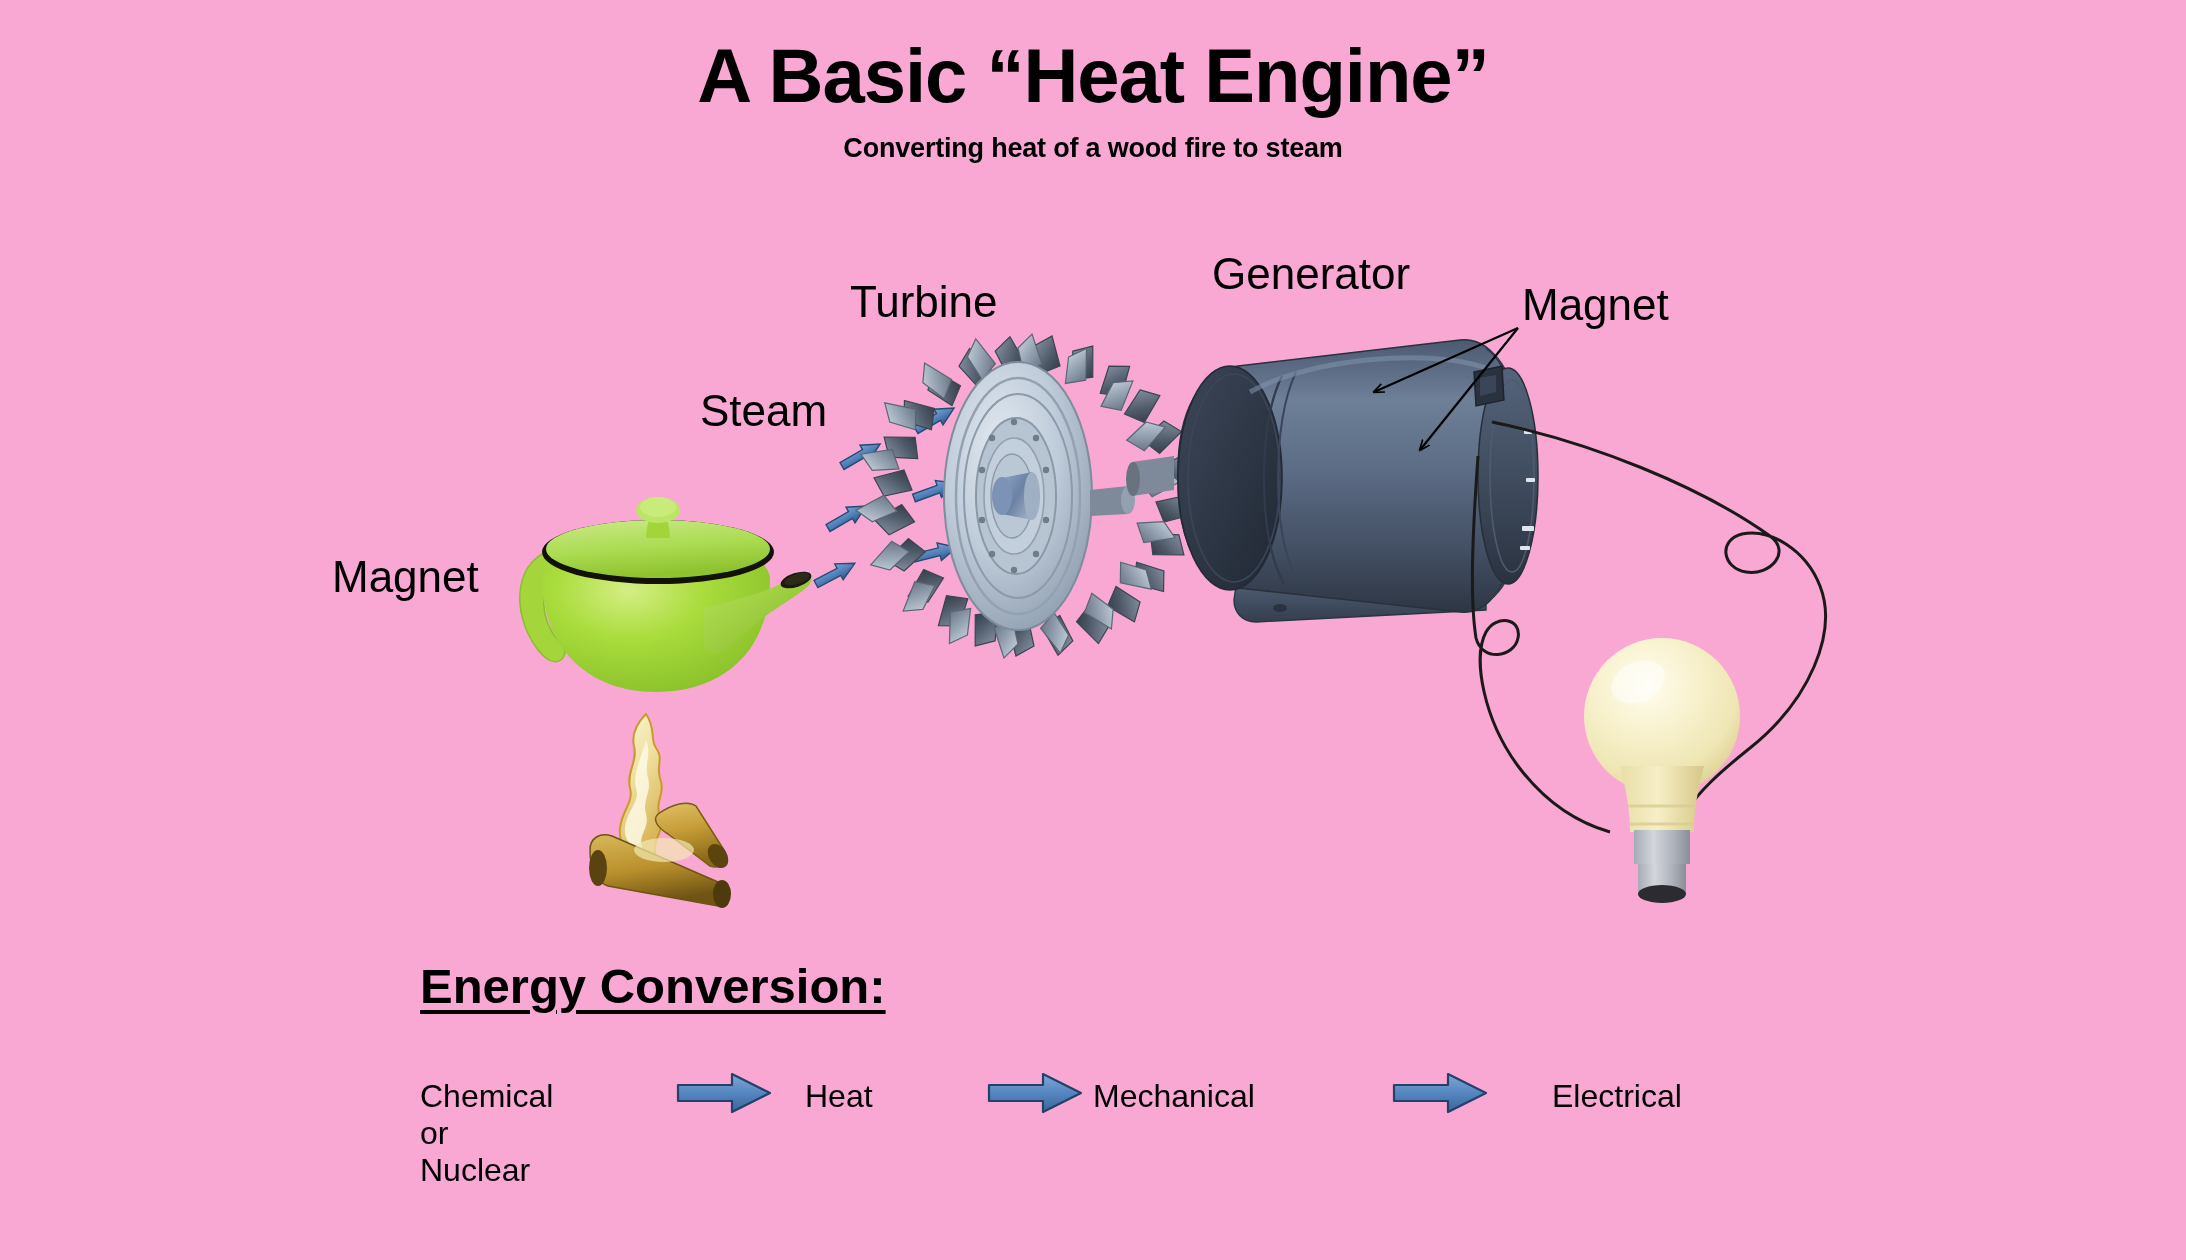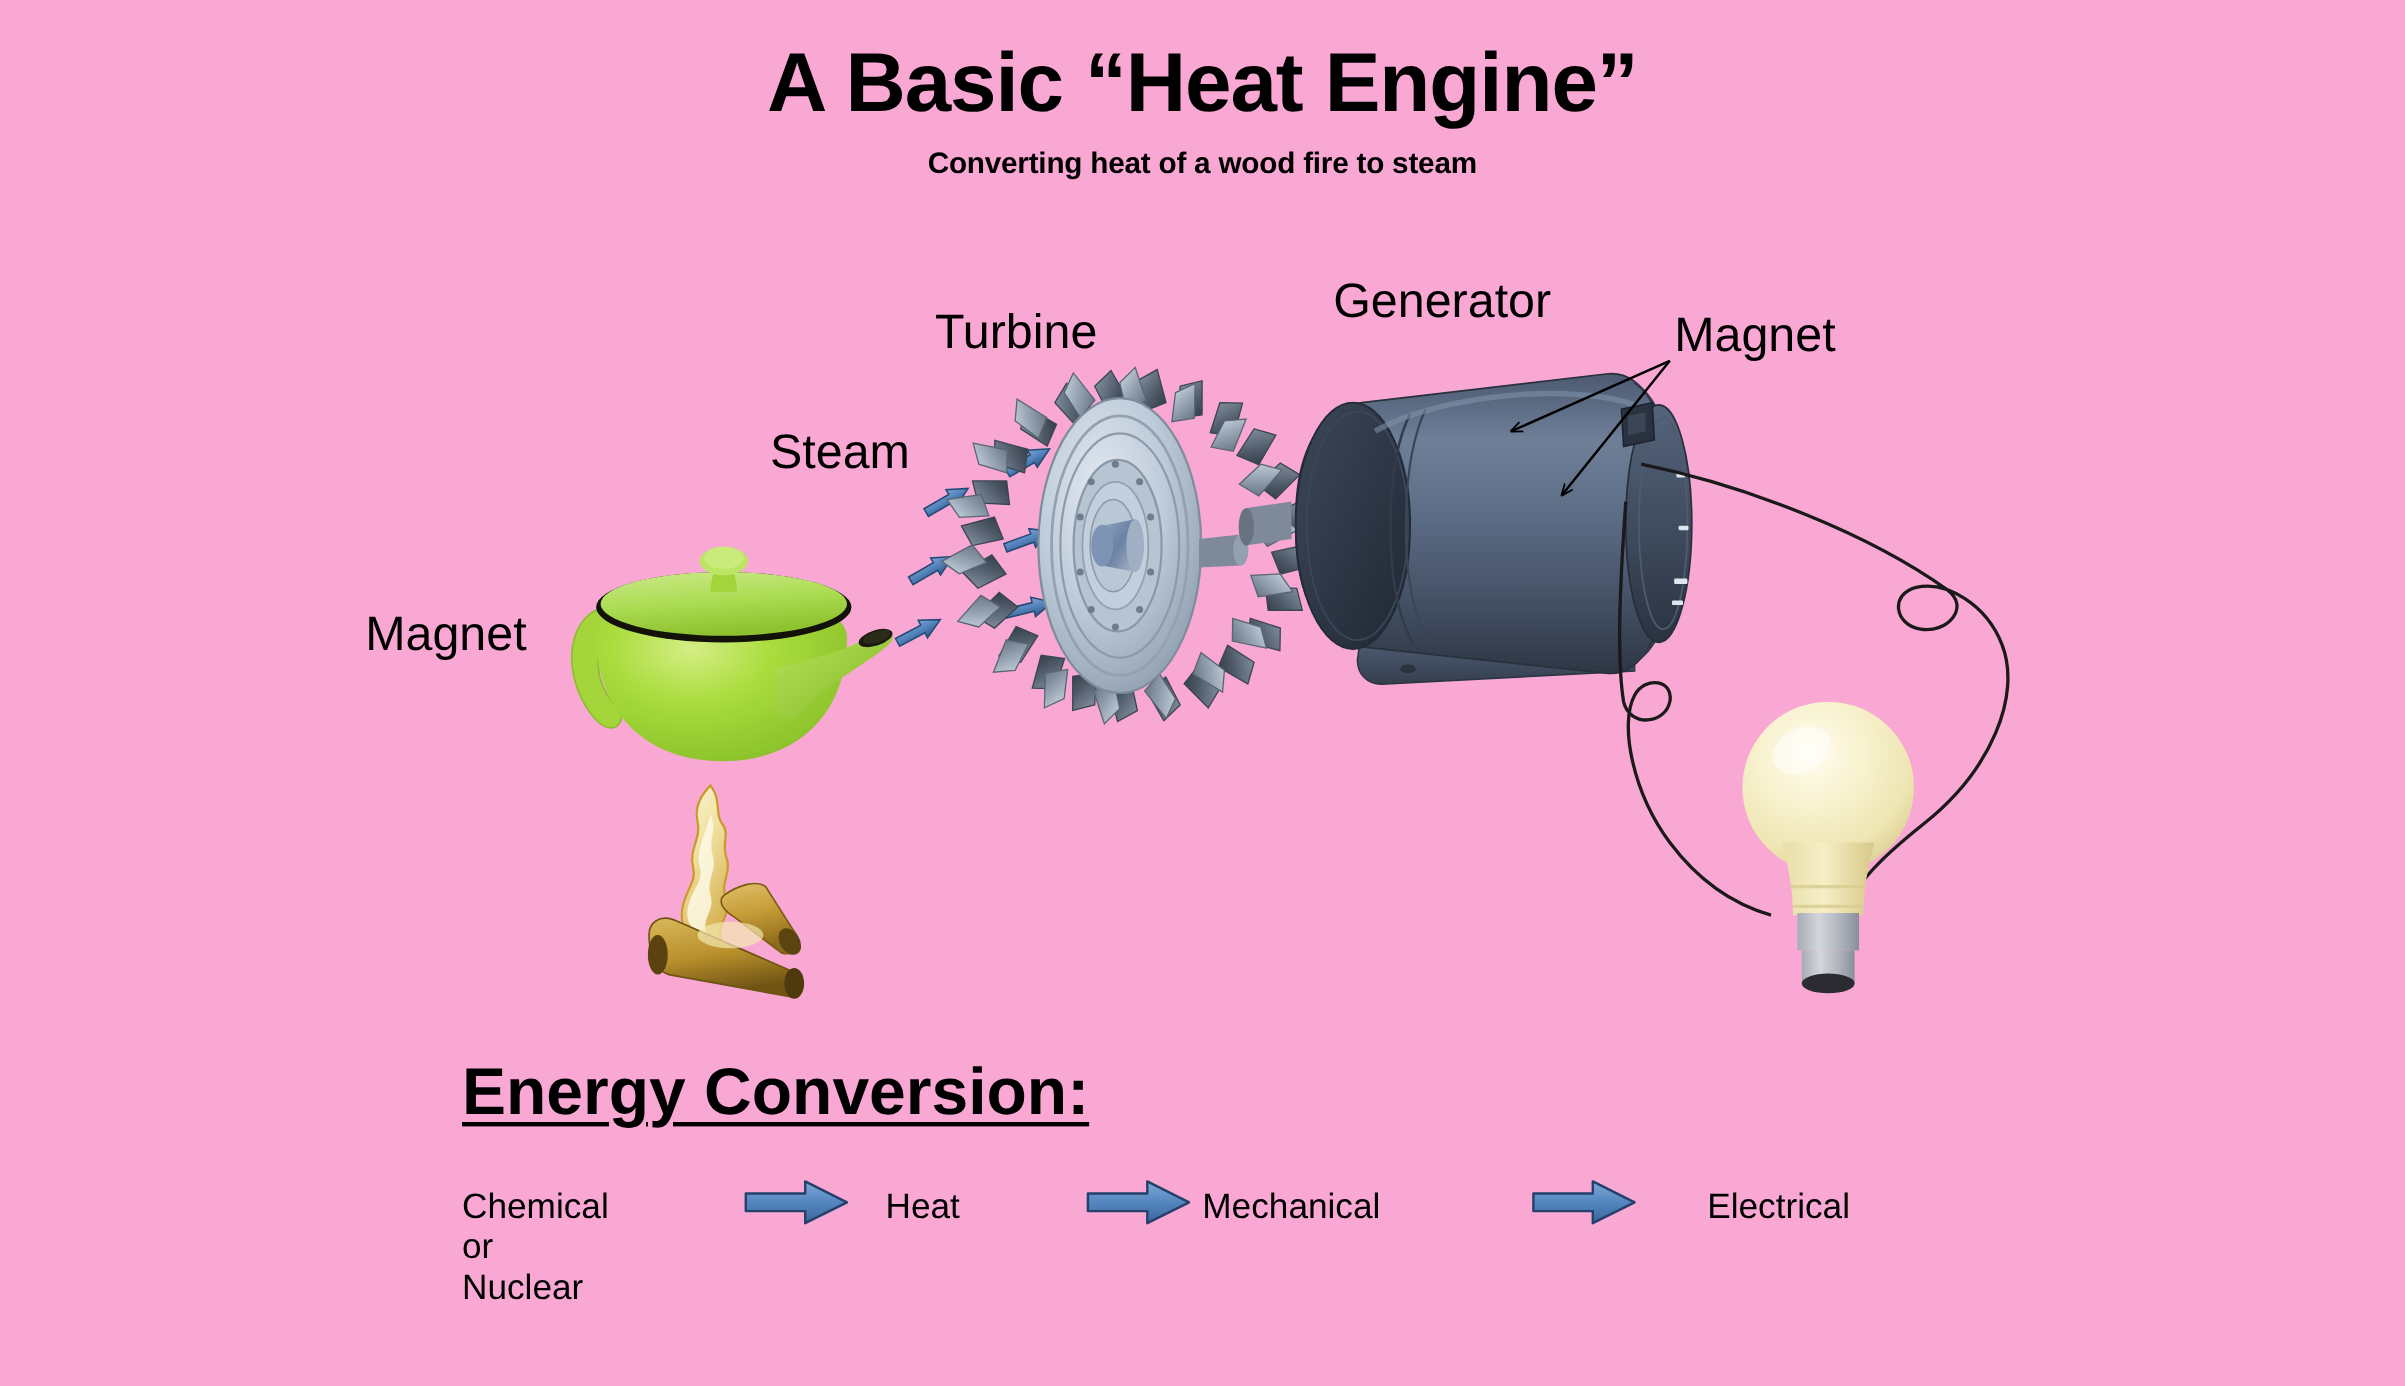--- a/index.html
+++ b/index.html
@@ -60,21 +60,21 @@
   #label-generator{ left: 1212px; top: 252px; }
   #label-magnet   { left: 1522px; top: 283px; }
 
   
   #ec-heading {
     position: absolute;
     left: 420px;
     top: 958px;
     font-family: "Liberation Sans", sans-serif;
     font-weight: bold;
-    font-size: 60px;
+    font-size: 49px;
     text-decoration: underline;
     text-underline-offset: 7px;
     text-decoration-thickness: 4px;
     white-space: nowrap;
   }
   .ec-term {
     position: absolute;
     font-family: "Liberation Sans", sans-serif;
     font-size: 32px;
     white-space: nowrap;

